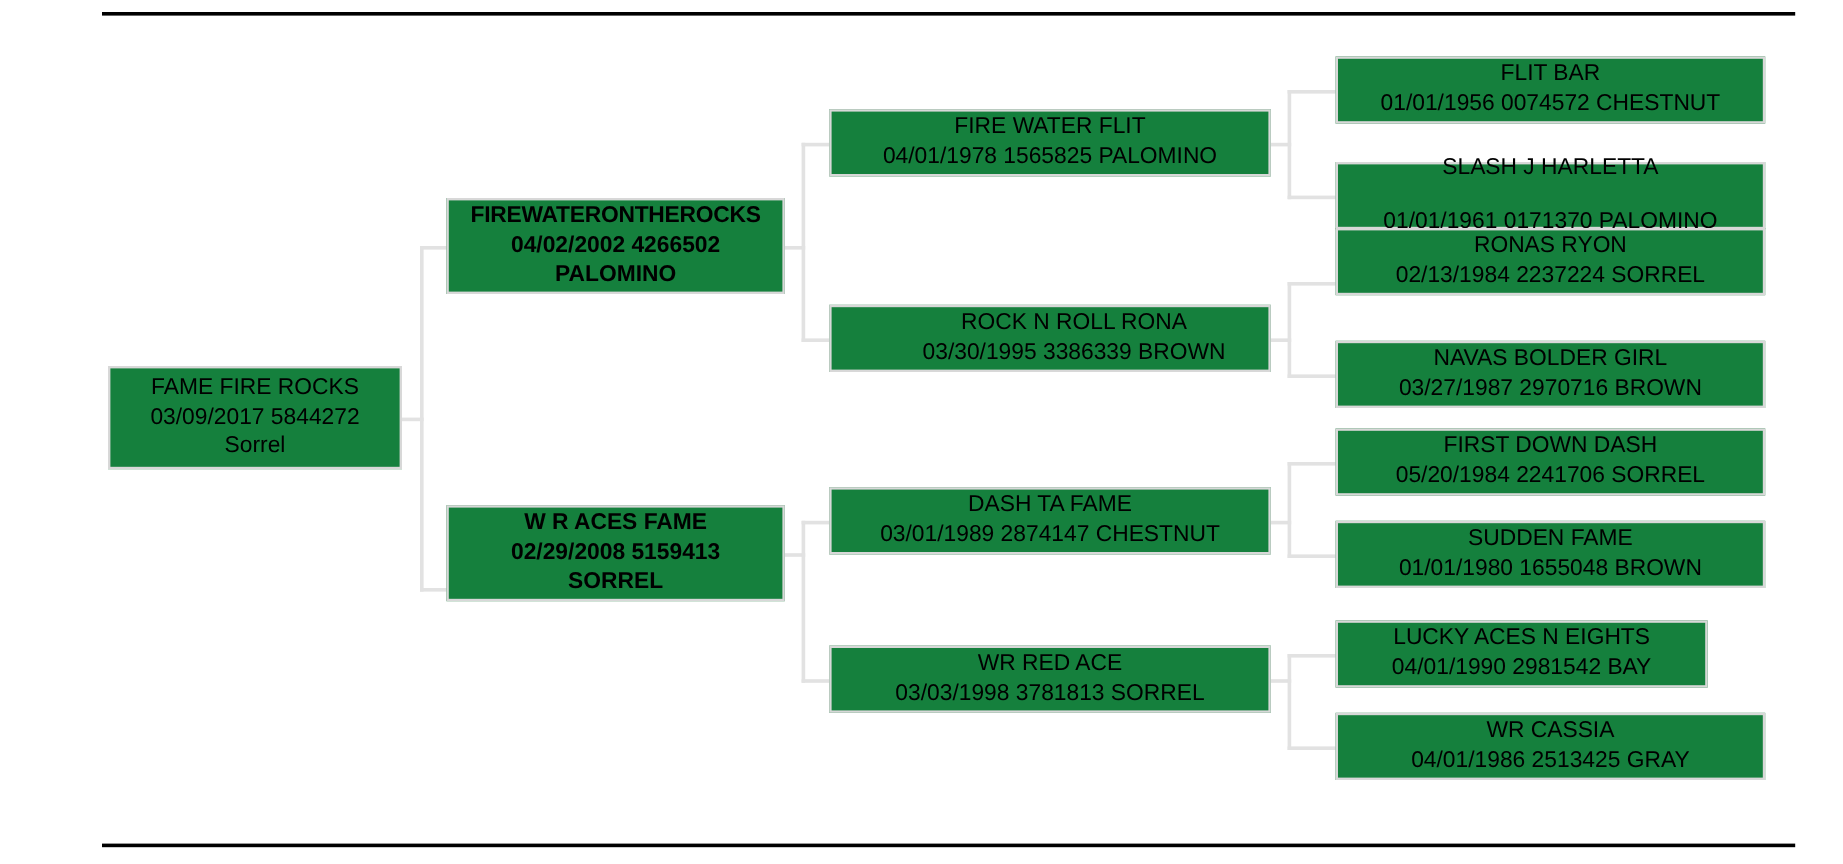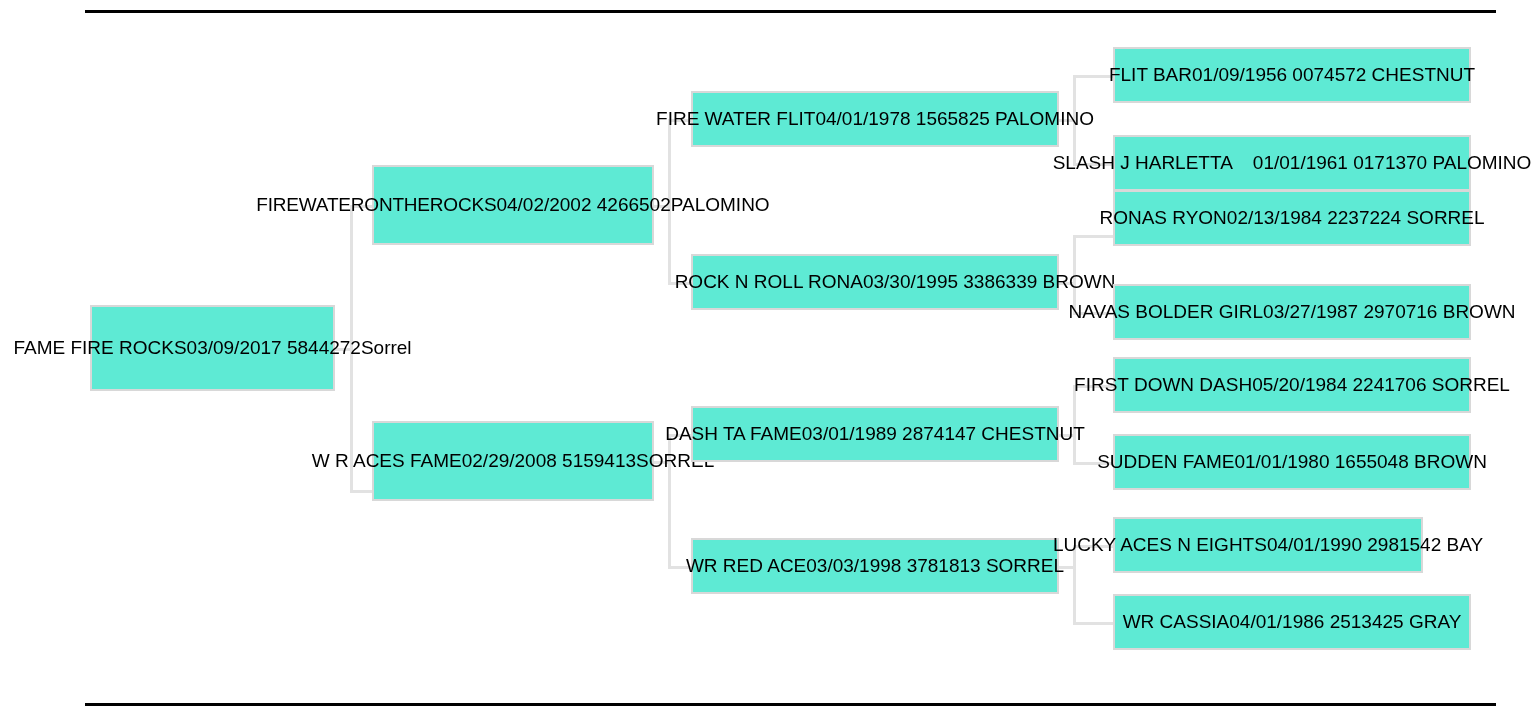--- a/index.html
+++ b/index.html
@@ -30,39 +30,39 @@
     height: 3px;
     background: #000000;
   }
   .rule.top    { top: 10px; }
   .rule.bottom { top: 703px; }
 
   
   .node {
     position: absolute;
     box-sizing: border-box;
-    background: #5eead4;
+    background: #15803d;
     border: 2px solid #d8d8d8;
     display: flex;
-    flex-direction: row;
+    flex-direction: column;
     align-items: center;
     justify-content: center;
     text-align: center;
     line-height: 1.30;
     z-index: 3;
   }
   .node .nm,
   .node .dt {
     display: block;
     white-space: nowrap;
   }
 
   
   .g1 { font-size: 19px; }
-  .g2 { font-size: 19px; }
+  .g2 { font-size: 19px; font-weight: bold; }
   .g3 { font-size: 19px; }
   .g4 { font-size: 19px; }
 
   
   .node.tight .nm { letter-spacing: -0.2px; }
 
   
   .conn {
     position: absolute;
     background: #e2e2e2;
@@ -147,21 +147,21 @@
     <span class="dt">03/01/1989 2874147 CHESTNUT</span>
   </div>
 
   <div class="node g3" style="left:691px; top:538px; width:368px; height:56px;">
     <span class="nm">WR RED ACE</span>
     <span class="dt">03/03/1998 3781813 SORREL</span>
   </div>
 
   <div class="node g4" style="left:1113px; top:47px; width:358px; height:56px;">
     <span class="nm">FLIT BAR</span>
-    <span class="dt">01/09/1956 0074572 CHESTNUT</span>
+    <span class="dt">01/01/1956 0074572 CHESTNUT</span>
   </div>
 
   <div class="node g4" style="left:1113px; top:135px; width:358px; height:56px;gap:20px;">
     <span class="nm">SLASH J HARLETTA</span>
     <span class="dt">01/01/1961 0171370 PALOMINO</span>
   </div>
 
   <div class="node g4" style="left:1113px; top:190px; width:358px; height:56px;">
     <span class="nm">RONAS RYON</span>
     <span class="dt">02/13/1984 2237224 SORREL</span>

